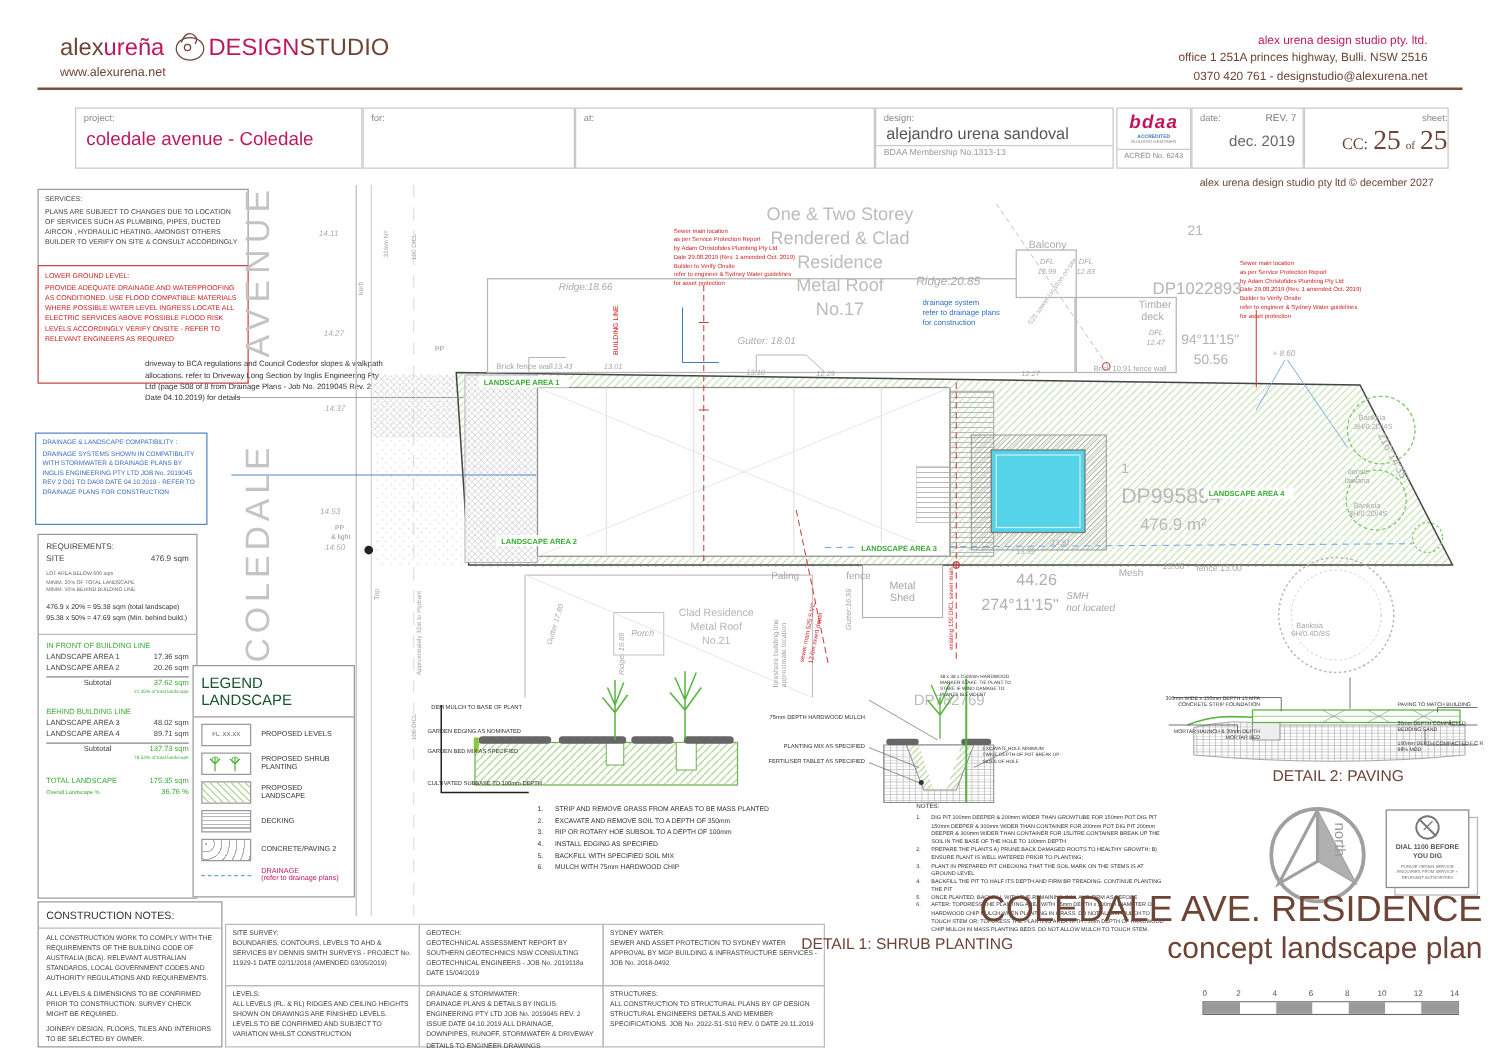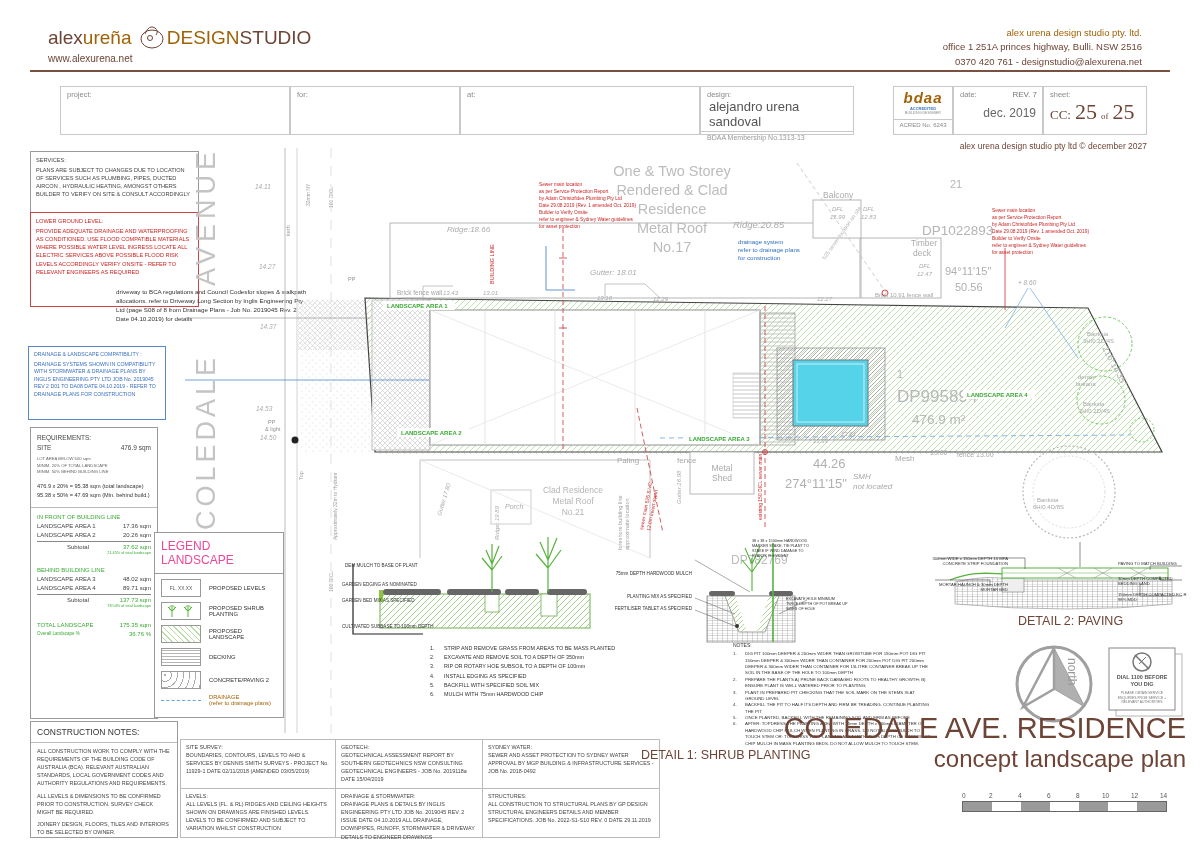--- a/index.html
+++ b/index.html
@@ -4,21 +4,21 @@
 <style>
   html,body{margin:0;padding:0;}
   body{width:1200px;height:848px;position:relative;background:#ffffff;
        font-family:"Liberation Sans", sans-serif;overflow:hidden;}
   .abs{position:absolute;}
   .note-box{border:1px solid #9a9a9a;color:#444;font-size:5.6px;line-height:1.45;padding:4px 5px;background:#fff;}
   .note-title{margin-bottom:2px;}
   .red-box{border:1px solid #cc4444;color:#cc2222;}
   .blue-box{border:1px solid #5588cc;color:#3a6fc0;}
   .brown{color:#6d4435;}
-  .blue{color:#a16207;}
+  .blue{color:#be185d;}
   .tb{border:1px solid #c9c9c9;position:absolute;box-sizing:border-box;}
   .tb .lbl{font-size:7.5px;color:#8a8a8a;padding:3px 0 0 6px;}
   .panel{border:1px solid #9a9a9a;background:#fff;box-sizing:border-box;}
   .la-row{display:flex;justify-content:space-between;font-size:6px;color:#444;margin:3px 6px 0 6px;}
   .green{color:#3aaa35;}
   .leg-item{display:flex;align-items:center;margin:5px 6px;}
   .leg-swatch{width:40px;height:18px;border:1px solid #999;margin-right:8px;flex:none;box-sizing:border-box;}
   .hatch-green{background:repeating-linear-gradient(45deg,#fff,#fff 3px,#b9dda4 3px,#b9dda4 4px);}
   .hatch-deck{background:repeating-linear-gradient(0deg,#fff,#fff 2px,#b5b5b5 2px,#b5b5b5 3px);}
   .hatch-conc{background:repeating-radial-gradient(circle at 3px 3px,#aaa 0,#aaa .7px,#fff 1px,#fff 6px);}
@@ -39,46 +39,47 @@
 </div>
 <div class="abs" style="right:58px;top:26px;text-align:right;font-size:9.5px;line-height:1.5;">
   <div class="blue">alex urena design studio pty. ltd.</div>
   <div class="brown">office 1 251A princes highway, Bulli. NSW 2516</div>
   <div class="brown">0370 420 761  -  designstudio@alexurena.net</div>
 </div>
 <div class="abs" style="left:30px;top:70px;width:1140px;height:2px;background:#7a5040;"></div>
 
 <div class="tb" style="left:60px;top:86px;width:230px;height:49px;">
   <div class="lbl">project:</div>
+  <div class="blue" style="font-size:15px;padding:4px 0 0 8px;">coledale avenue - Coledale</div>
 </div>
 <div class="tb" style="left:290px;top:86px;width:170px;height:49px;">
   <div class="lbl">for:</div>
 </div>
 <div class="tb" style="left:460px;top:86px;width:240px;height:49px;">
   <div class="lbl">at:</div>
 </div>
-<div class="tb" style="left:700px;top:86px;width:154px;height:49px;">
+<div class="tb" style="left:700px;top:86px;width:191px;height:49px;">
   <div class="lbl">design:</div>
   <div style="font-size:13px;color:#555;padding:0 0 2px 8px;">alejandro urena sandoval</div>
   <div style="border-top:1px solid #c9c9c9;font-size:7px;color:#999;padding:2px 0 0 6px;">BDAA Membership No.1313-13</div>
 </div>
 <div class="tb" style="left:893px;top:86px;width:60px;height:49px;text-align:center;">
   <div class="blue" style="font-size:15px;font-weight:bold;font-style:italic;letter-spacing:1px;margin-top:2px;">bdaa</div>
   <div style="font-size:4px;color:#3a78c2;font-weight:bold;">ACCREDITED</div>
   <div style="font-size:3.5px;color:#888;">BUILDING DESIGNER</div>
   <div style="border-top:1px solid #c9c9c9;font-size:6px;color:#888;margin-top:4px;padding-top:2px;">ACRED No. 6243</div>
 </div>
 <div class="tb" style="left:953px;top:86px;width:90px;height:49px;">
   <div style="display:flex;justify-content:space-between;">
     <span class="lbl">date:</span>
     <span style="font-size:8px;color:#777;padding:3px 5px 0 0;">REV. 7</span>
   </div>
   <div style="font-size:12px;color:#666;text-align:right;padding:7px 6px 0 0;">dec. 2019</div>
 </div>
-<div class="tb" style="left:1043px;top:86px;width:104px;height:49px;">
+<div class="tb" style="left:1043px;top:86px;width:116px;height:49px;text-align:right;">
   <div class="lbl">sheet:</div>
   <div class="brown" style="padding:0 0 0 6px;font-family:Liberation Serif, serif;">
     <span style="font-size:13px;">CC:</span>
     <span style="font-size:22px;">25</span>
     <span style="font-size:9px;">of</span>
     <span style="font-size:22px;">25</span>
   </div>
 </div>
 <div class="abs brown" style="left:807px;top:141px;width:340px;text-align:right;font-size:8.5px;">alex urena design studio pty ltd © december 2027</div>
 
@@ -144,21 +145,21 @@
       <span>TOTAL LANDSCAPE</span>
       <span>175.35  sqm</span>
     </div>
   <div class="la-row green" style="font-size:4.5px;">
       <span>Overall Landscape %</span>
       <span style="font-size:6px;">36.76 %</span>
     </div>
 </div>
 
 <div class="abs panel" style="left:154px;top:532px;width:130px;height:186px;z-index:5;">
-  <div style="border-bottom:1px solid #9a9a9a;font-size:12px;color:#ec4899;padding:6px;">LEGEND  LANDSCAPE</div>
+  <div style="border-bottom:1px solid #9a9a9a;font-size:12px;color:#14532d;padding:6px;">LEGEND  LANDSCAPE</div>
   <div class="leg-item">
     <span class="leg-swatch" style="display:flex;align-items:center;justify-content:center;font-size:4.8px;color:#555;">FL. XX.XX</span>
     <span style="font-size:5.8px;color:#333;">PROPOSED LEVELS</span>
   </div>
   <div class="leg-item">
     <span class="leg-swatch"><svg width="38" height="16">
           <path d="M10,14 V8 M10,8 L6,4 M10,8 L14,4 M10,8 L10,3 M26,14 V8 M26,8 L22,4 M26,8 L30,4 M26,8 L26,3" stroke="#56b33c" stroke-width="1" fill="none"></path>
           <circle cx="10" cy="5" r="2.5" fill="none" stroke="#56b33c" stroke-width=".7"></circle>
           <circle cx="26" cy="5" r="2.5" fill="none" stroke="#56b33c" stroke-width=".7"></circle>
         </svg></span>

